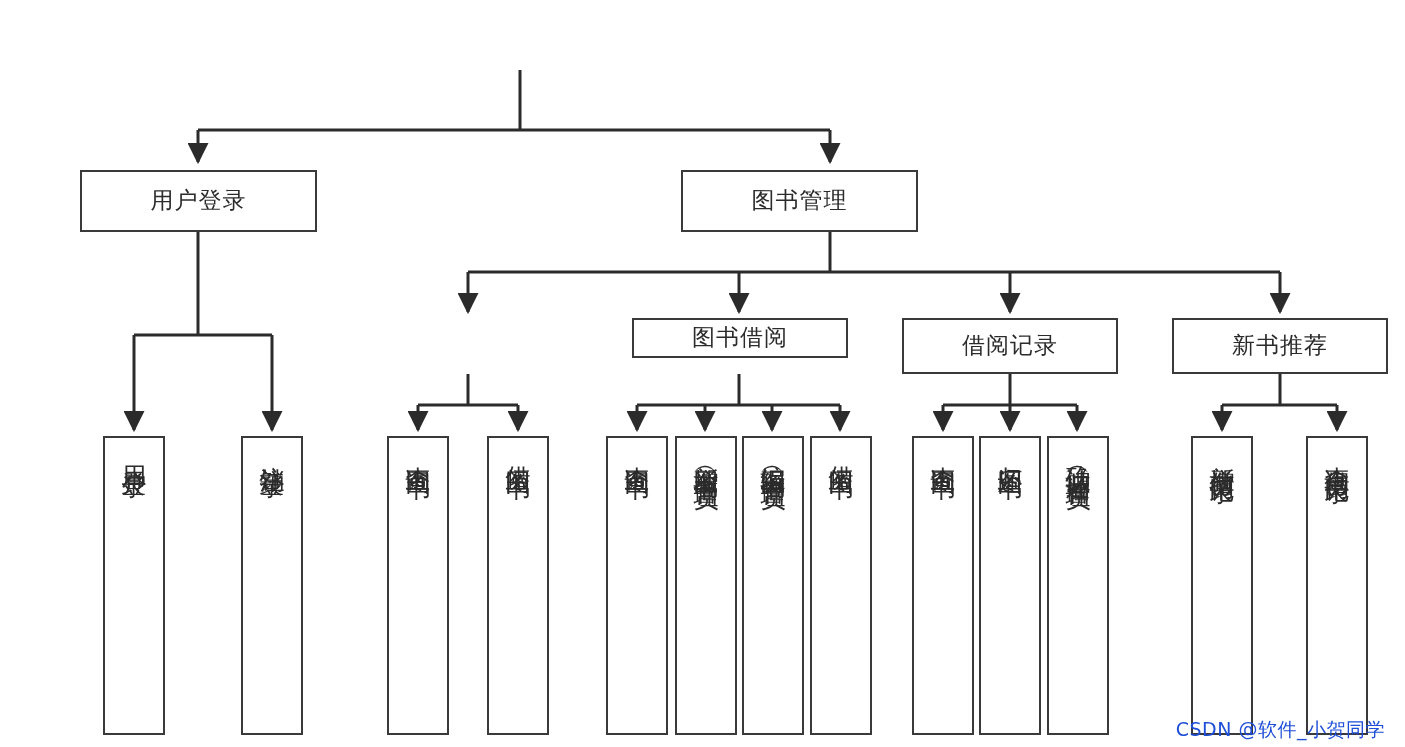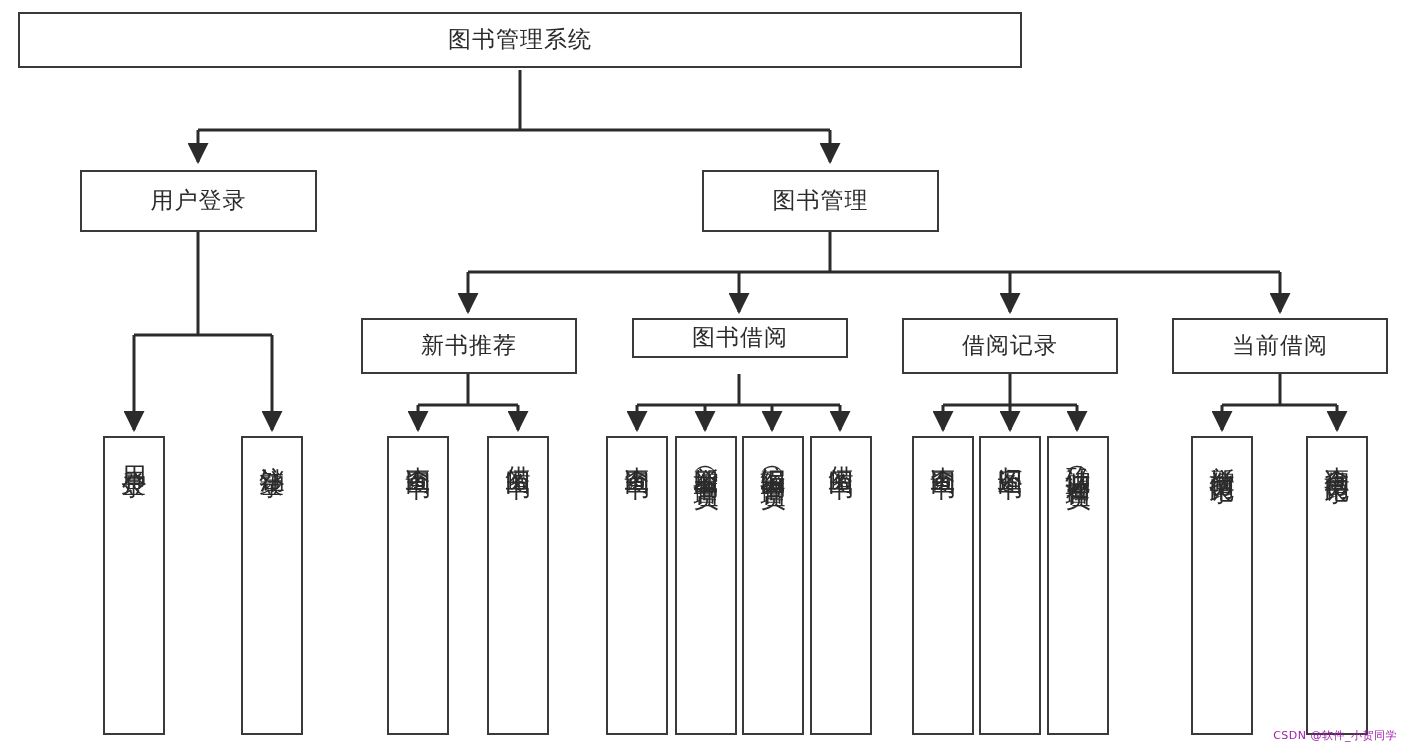--- a/index.html
+++ b/index.html
@@ -59,24 +59,24 @@
   .node.vert .label {
     writing-mode: vertical-rl;
     text-orientation: upright;
     font-size: 25px;
     letter-spacing: 3px;
     line-height: 1;
     white-space: nowrap;
   }
   .watermark {
     position: absolute;
-    right: 8px;
+    right: 20px;
     bottom: 4px;
-    font-size: 11px;
-    color: #a21caf;
+    font-size: 19px;
+    color: #1d4ed8;
     letter-spacing: 0.5px;
     white-space: nowrap;
     pointer-events: none;
     font-family: "DejaVu Sans", "Liberation Sans", sans-serif;
   }
 </style>
 </head>
 <body>
 
 <div id="canvas">
@@ -124,42 +124,36 @@
       <path d="M 1010 405 L 1010 430" marker-end="url(#arrow)"></path>
       <path d="M 1077 405 L 1077 430" marker-end="url(#arrow)"></path>
 
       <path d="M 1280 374 L 1280 405"></path>
       <path d="M 1222 405 L 1337 405"></path>
       <path d="M 1222 405 L 1222 430" marker-end="url(#arrow)"></path>
       <path d="M 1337 405 L 1337 430" marker-end="url(#arrow)"></path>
     </g>
   </svg>
 
-  <div class="node horiz root" style="left:18px; top:12px; width:1004px; height:56px;">
-    <span class="label">图书管理系统</span>
-  </div>
 
   <div class="node horiz" style="left:80px; top:170px; width:237px; height:62px;">
     <span class="label">用户登录</span>
   </div>
-  <div class="node horiz" style="left:702px; top:170px; width:237px; height:62px;">
+  <div class="node horiz" style="left:681px; top:170px; width:237px; height:62px;">
     <span class="label">图书管理</span>
   </div>
 
-  <div class="node horiz" style="left:361px; top:318px; width:216px; height:56px;">
-    <span class="label">新书推荐</span>
-  </div>
   <div class="node horiz" style="left:632px; top:318px; width:216px; height:40px;">
     <span class="label">图书借阅</span>
   </div>
   <div class="node horiz" style="left:902px; top:318px; width:216px; height:56px;">
     <span class="label">借阅记录</span>
   </div>
   <div class="node horiz" style="left:1172px; top:318px; width:216px; height:56px;">
-    <span class="label">当前借阅</span>
+    <span class="label">新书推荐</span>
   </div>
 
   <div class="node vert" style="left:103px; top:436px; width:62px; height:299px;">
     <span class="label">用户登录</span>
   </div>
   <div class="node vert" style="left:241px; top:436px; width:62px; height:299px;">
     <span class="label">注销登录</span>
   </div>
 
   <div class="node vert" style="left:387px; top:436px; width:62px; height:299px;">

